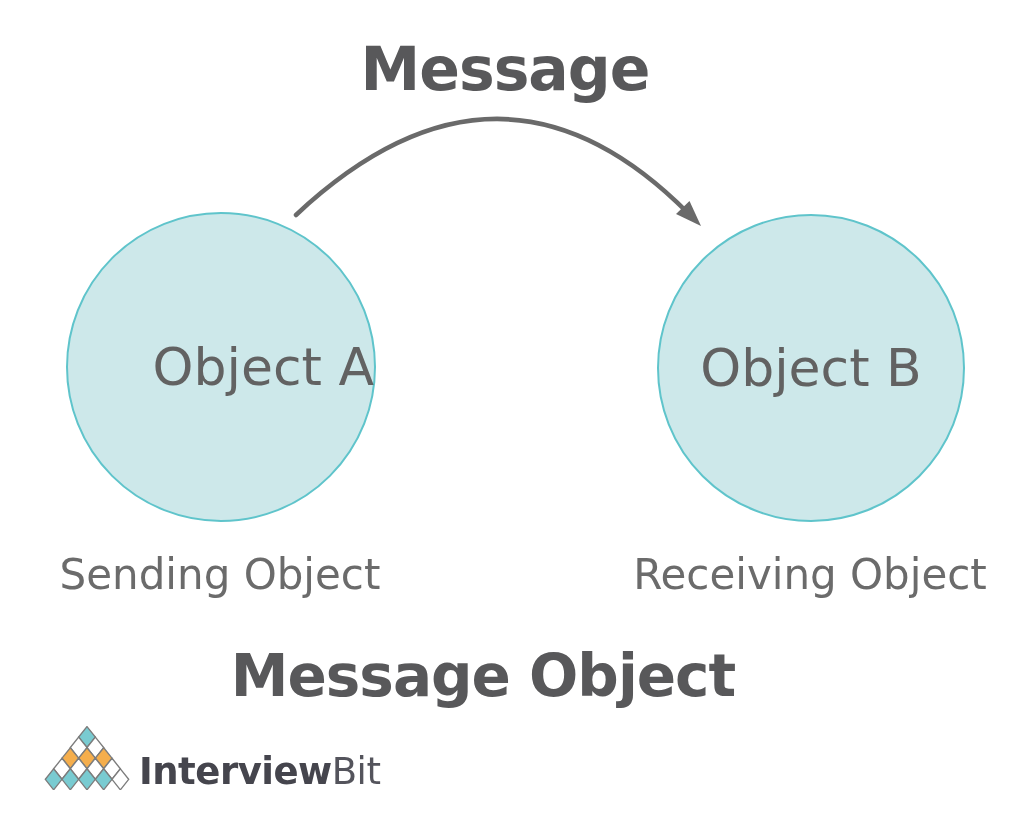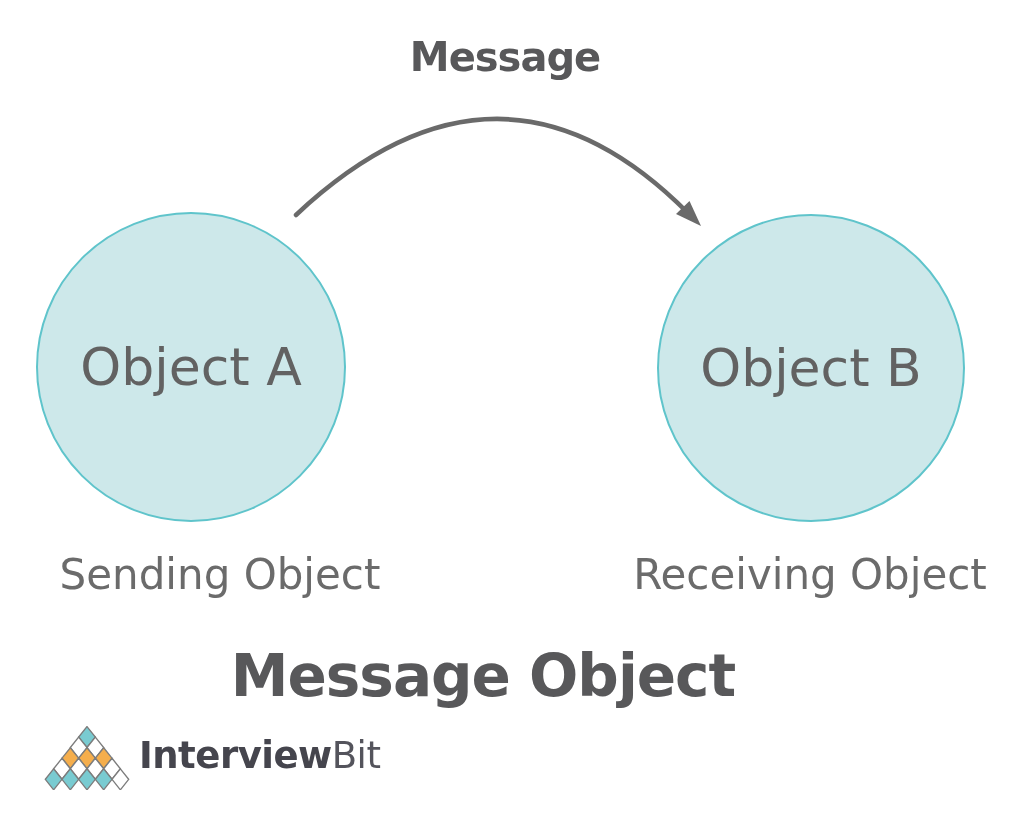--- a/index.html
+++ b/index.html
@@ -12,21 +12,21 @@
     height: 819px;
     background: var(--d-background, #ffffff);
     overflow: hidden;
   }
 
   .msg-label {
     position: absolute;
     top: 34px;
     left: 505px;
     transform: translateX(-50%);
-    font-size: 40px;
+    font-size: 60px;
     font-weight: 700;
     color: var(--d-heading_text, #58585a);
     white-space: nowrap;
     letter-spacing: -1px;
   }
 
   .arrow-svg {
     position: absolute;
     left: 0; top: 0;
     width: 1024px; height: 819px;
@@ -42,21 +42,21 @@
 
   .circle {
     position: absolute;
     border-radius: 50%;
     background: var(--d-circle_fill, #cde8ea);
     border: 2.5px solid var(--d-circle_border, #5fc4cb);
     display: flex;
     align-items: center;
     justify-content: center;
   }
-  .circle-a { left: 36px;  top: 212px; width: 310px; height: 310px; }
+  .circle-a { left: 66px;  top: 212px; width: 310px; height: 310px; justify-content: flex-end; }
   .circle-b { left: 657px; top: 214px; width: 308px; height: 308px; }
 
   .circle span {
     font-size: 52px;
     color: var(--d-object_text, #626262);
     white-space: nowrap;
   }
 
   .caption {
     position: absolute;
@@ -79,21 +79,21 @@
     color: var(--d-heading_text, #58585a);
     white-space: nowrap;
     letter-spacing: -1px;
   }
 
   .logo {
     position: absolute;
     left: 44px;
     top: 726px;
     display: flex;
-    align-items: flex-start;
+    align-items: flex-end;
   }
   .logo-mark { width: 86px; height: 64px; display: block; }
   .wordmark {
     margin-left: 9px;
     margin-top: 11px;
     font-size: 37px;
     letter-spacing: -0.5px;
     white-space: nowrap;
     line-height: 1;
   }

